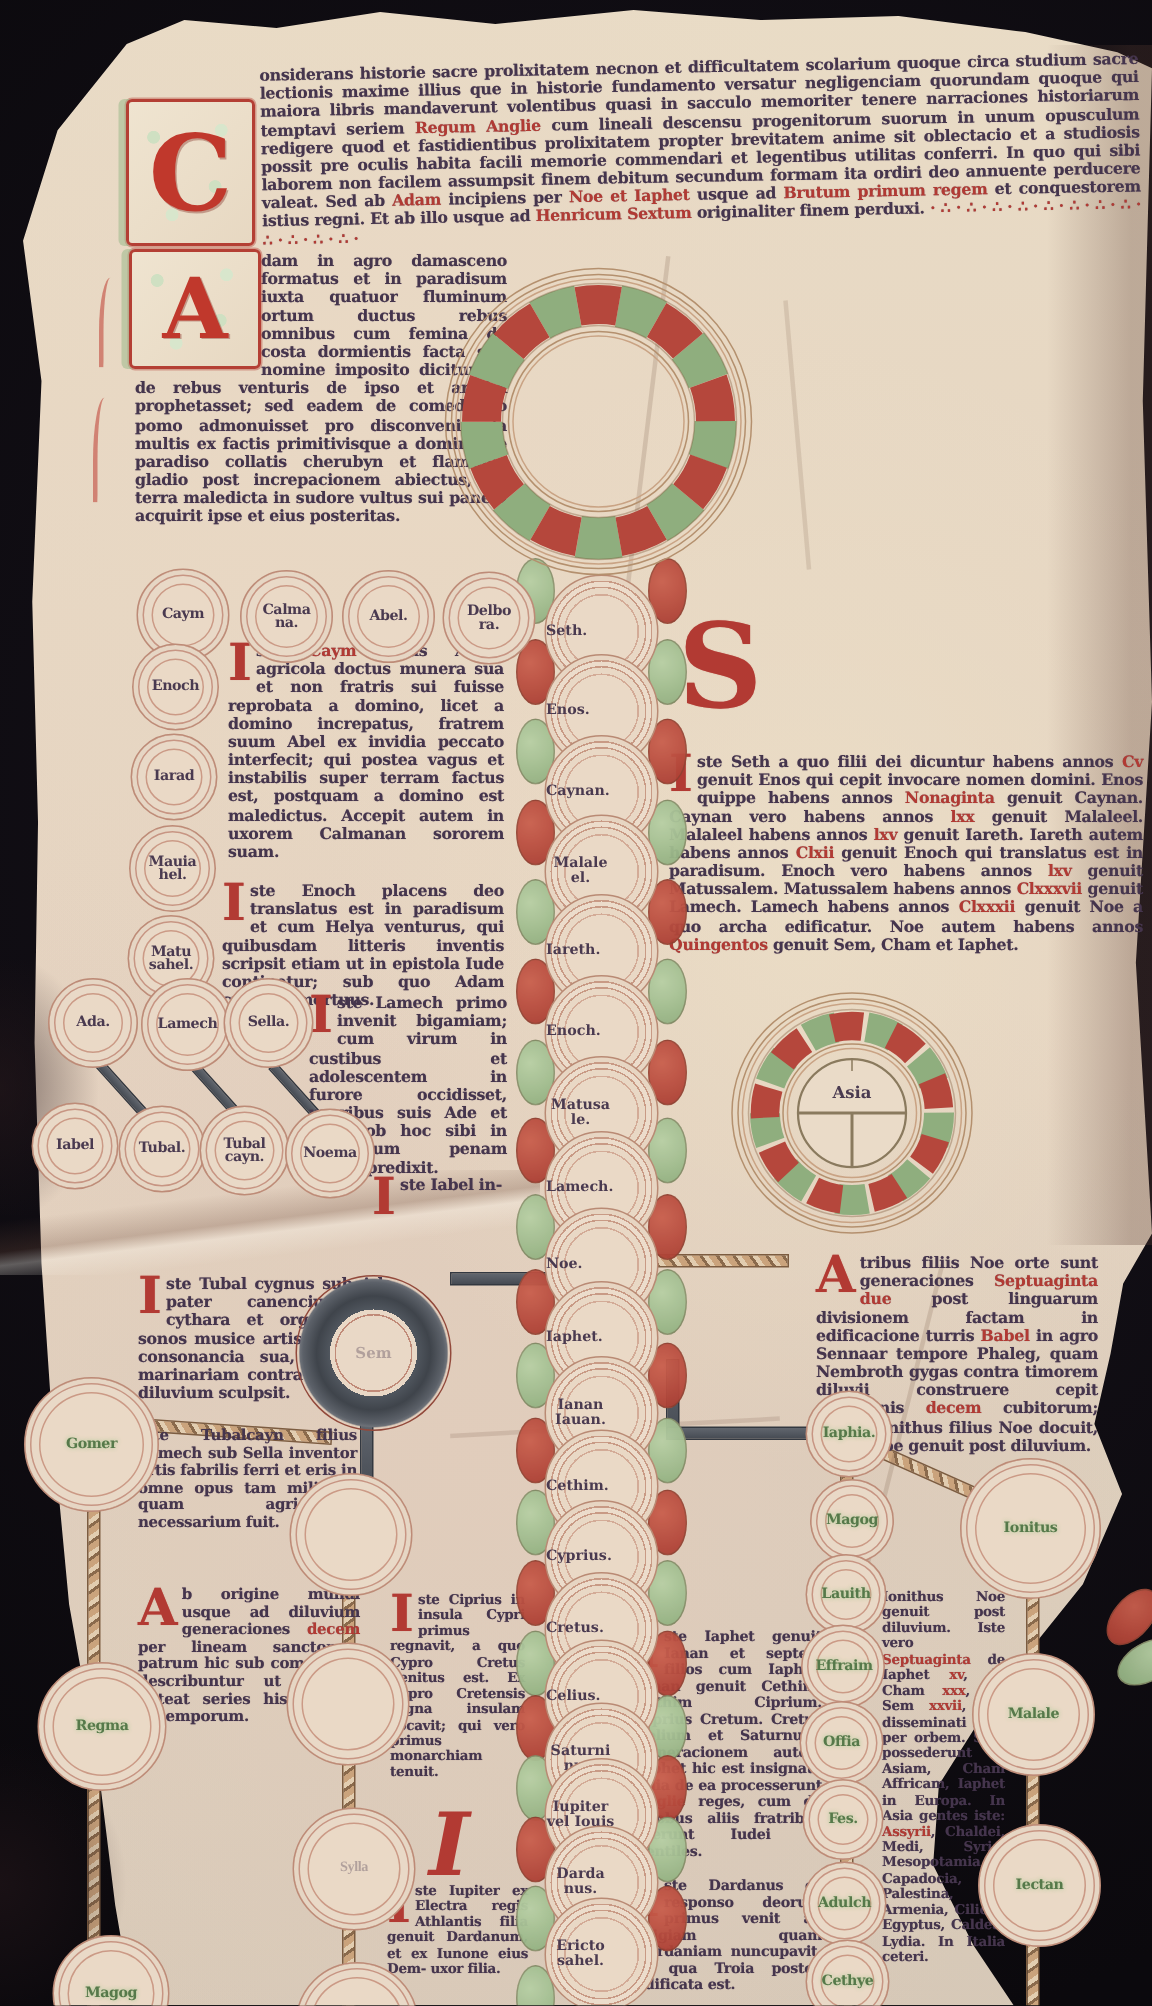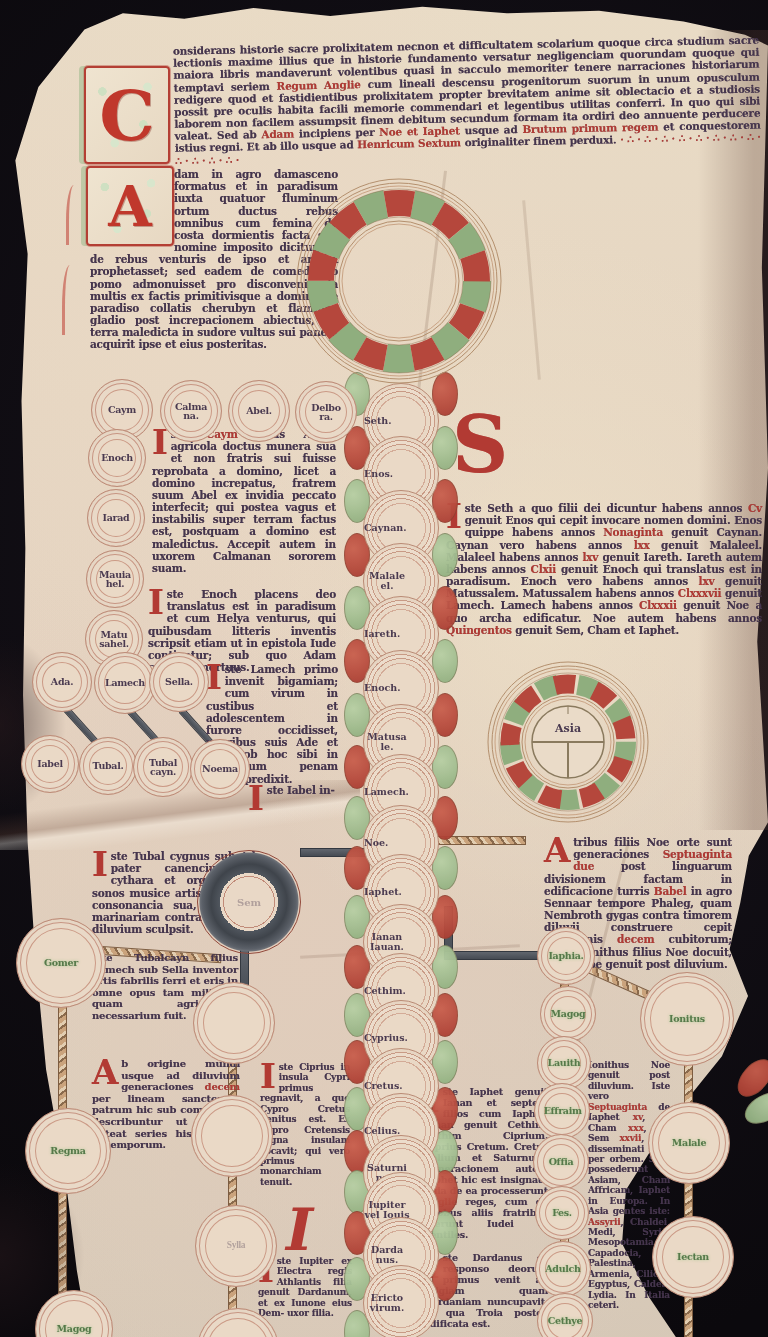--- a/index.html
+++ b/index.html
@@ -302,21 +302,21 @@
         <i>Iupiter vel Iouis</i>
       </div>
       <div class="cres cr" style="left: 344px; top: 1210.5px;"></div>
       <div class="cres cg" style="left: 432px; top: 1210.5px;"></div>
       <div class="node" style="left: 363px; top: 1217px; width: 74px; height: 74px; z-index: 37;">
         <i>Darda nus.</i>
       </div>
       <div class="cres cg" style="left: 344px; top: 1257px;"></div>
       <div class="cres cr" style="left: 432px; top: 1257px;"></div>
       <div class="node" style="left: 363px; top: 1265px; width: 74px; height: 74px; z-index: 38;">
-        <i>Ericto virum.</i>
+        <i>Ericto sahel.</i>
       </div>
       <div class="cres cg" style="left: 344px; top: 1310px;"></div>
       <div class="rnd" style="left: 91px; top: 379px; width: 60px; height: 60px;">
         <i>Caym</i>
       </div>
       <div class="rnd" style="left: 160px; top: 380px; width: 60px; height: 60px;">
         <i>Calma na.</i>
       </div>
       <div class="rnd" style="left: 228px; top: 380px; width: 60px; height: 60px;">
         <i>Abel.</i>

